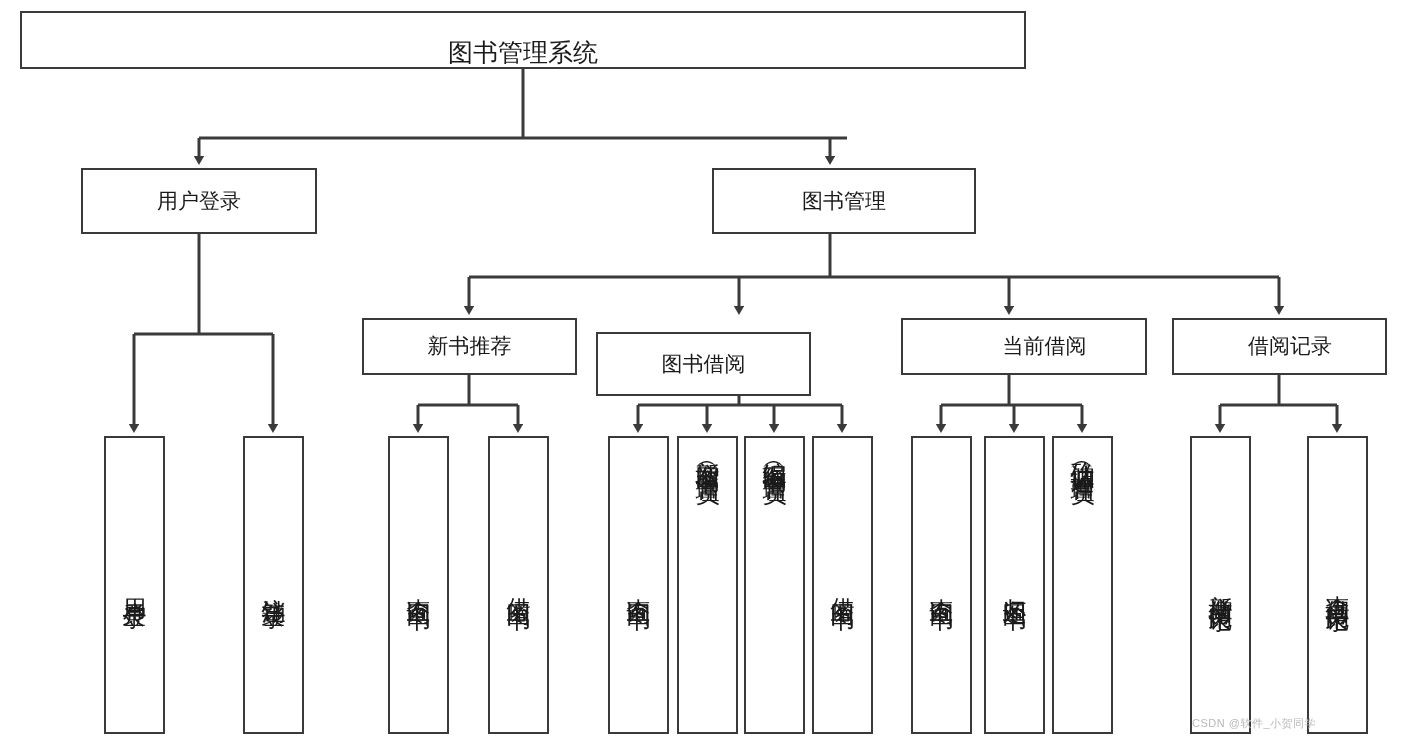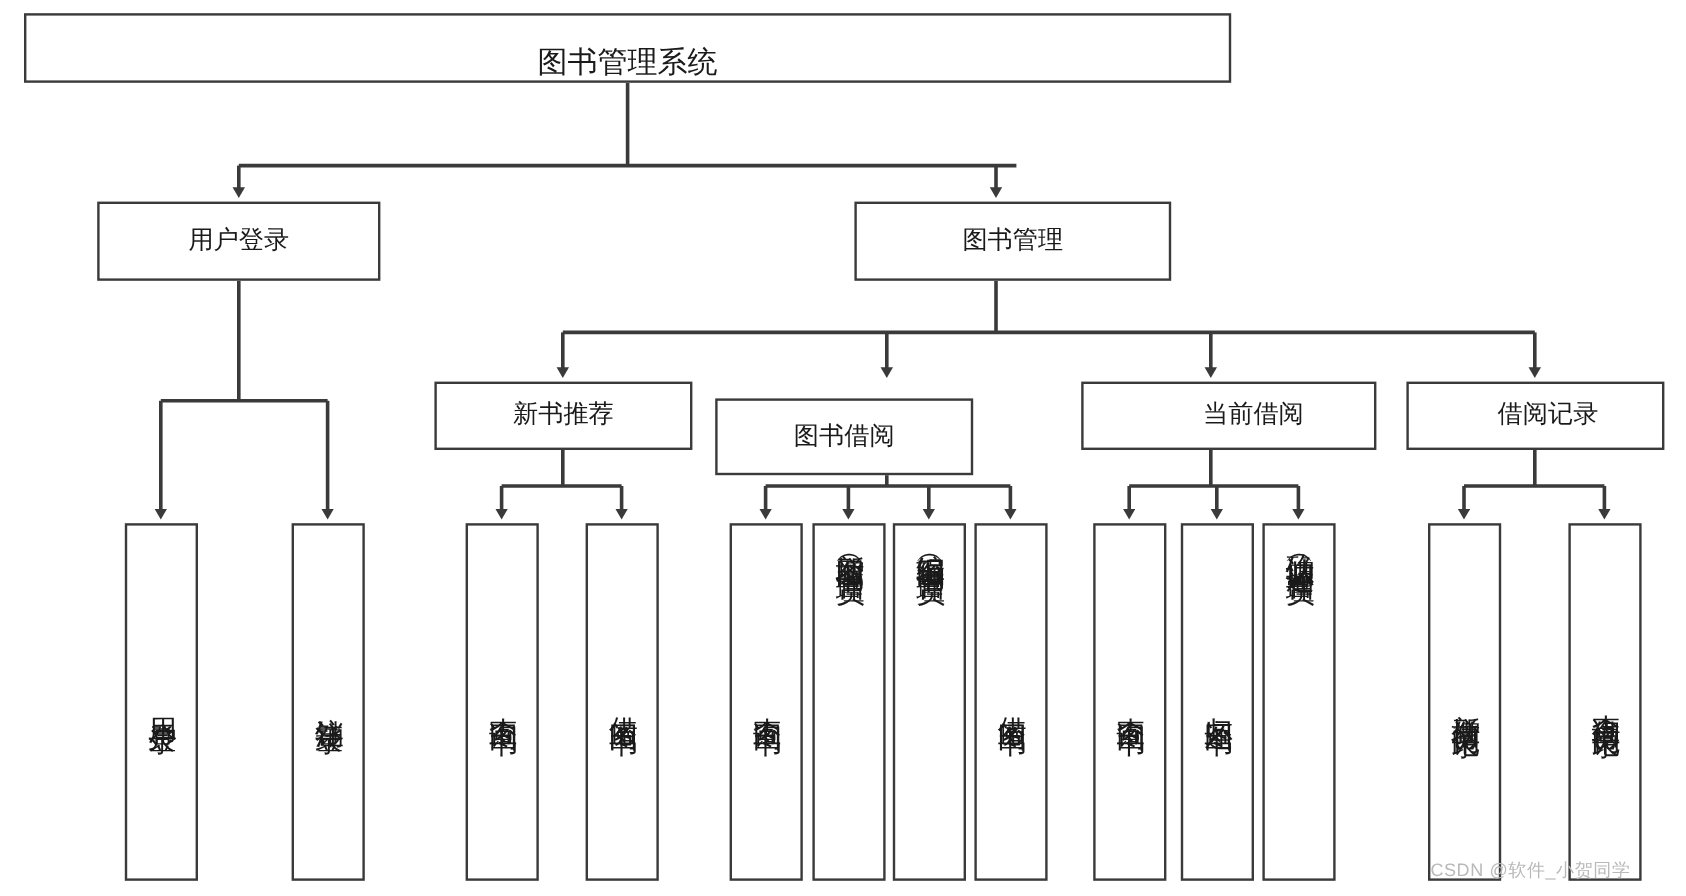--- a/index.html
+++ b/index.html
@@ -56,21 +56,21 @@
     line-height: 1;
   }
   .lvl-leaf {
     align-items: flex-start;
     justify-content: center;
     padding-top: 4px;
   }
   .lvl-leaf.center-text { align-items: center; padding-top: 0; }
   .watermark {
     position: absolute;
-    font-size: 15px;
+    font-size: 11px;
     color: #b9b9b9;
     white-space: nowrap;
     z-index: 5;
     letter-spacing: 0.5px;
   }
 </style>
 </head>
 <body>
 
 <div id="canvas">

